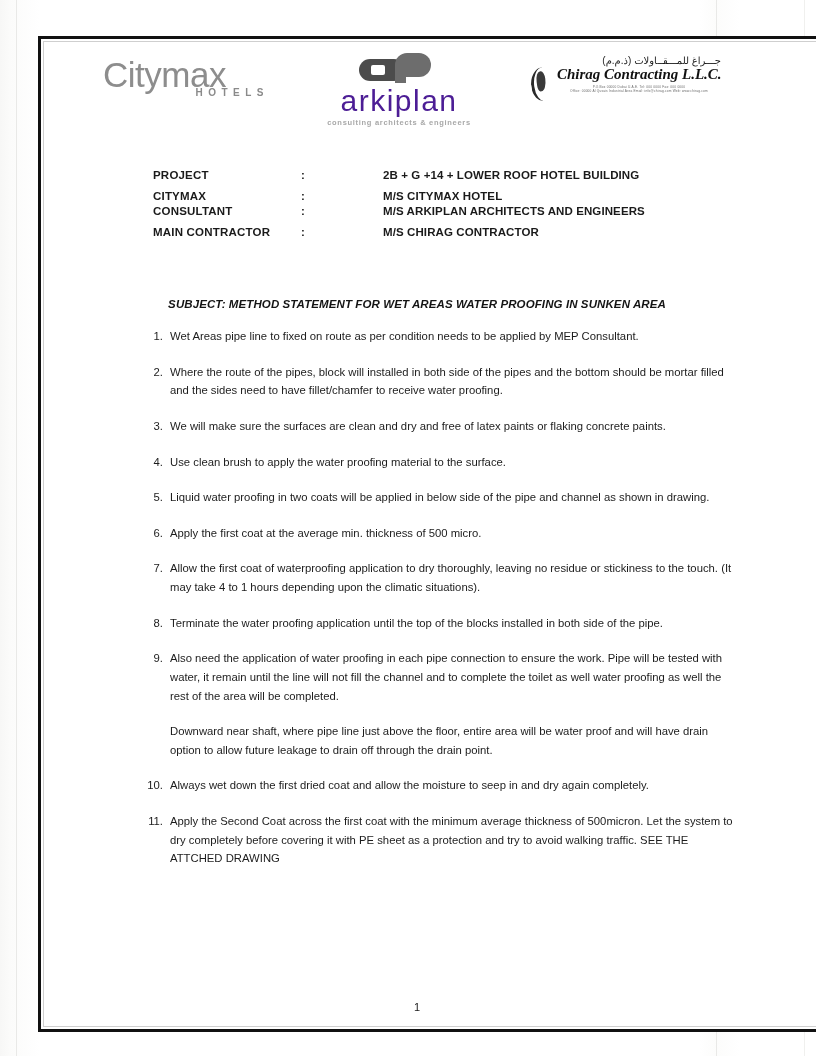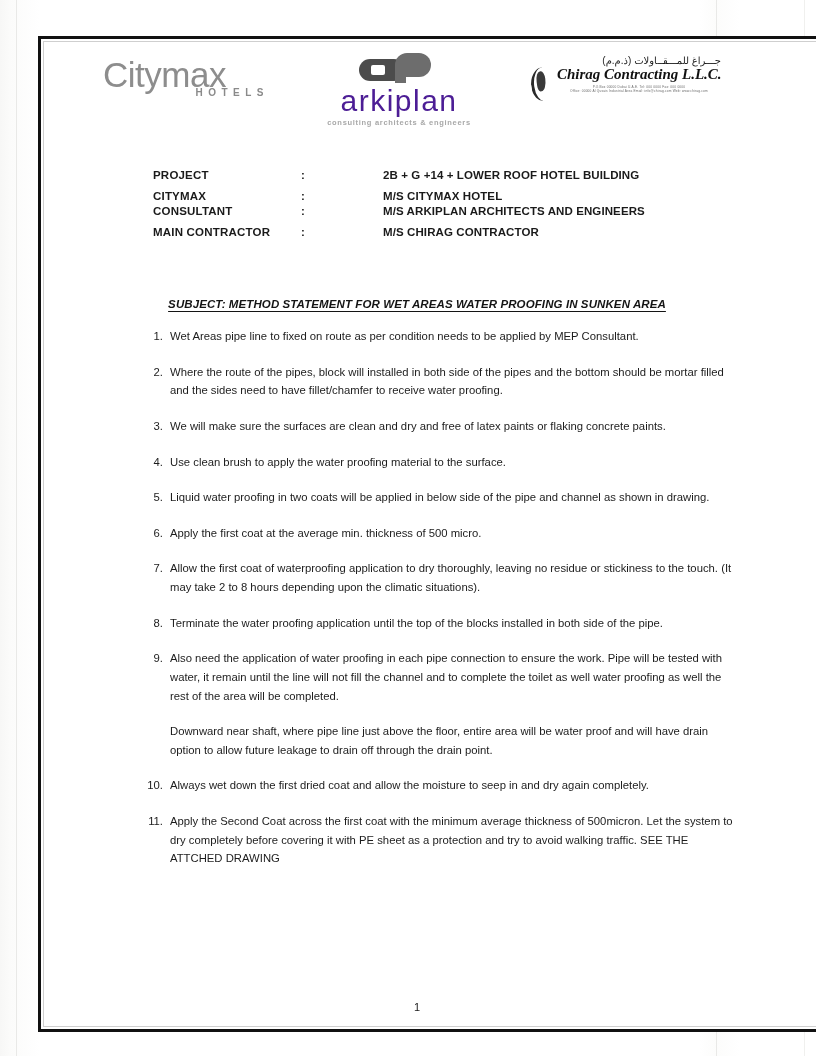--- a/index.html
+++ b/index.html
@@ -263,21 +263,20 @@
     left: 0;
     top: 255px;
     width: 752px;
     text-align: center;
   }
   .subject span {
     font-size: 11.5px;
     font-weight: 700;
     font-style: italic;
     color: #141414;
-    text-decoration: underline;
     text-underline-offset: 3px;
     letter-spacing: 0.1px;
   }
 
   
   .body-list {
     position: absolute;
     left: 96px;
     top: 288px;
     width: 600px;
@@ -413,21 +412,21 @@
         <div class="item-text"> Liquid water proofing in two coats will be applied in below side of the pipe and channel as shown in drawing.</div>
       </div>
 
       <div class="item">
         <div class="item-num">6.</div>
         <div class="item-text">Apply the first coat at the average min. thickness of 500  micro.</div>
       </div>
 
       <div class="item">
         <div class="item-num">7.</div>
-        <div class="item-text">Allow the first coat of waterproofing application to dry thoroughly, leaving no residue or stickiness to the touch. (It may take 2 to 8 hours depending upon the climatic situations).</div>
+        <div class="item-text">Allow the first coat of waterproofing application to dry thoroughly, leaving no residue or stickiness to the touch. (It may take 4 to 1 hours depending upon the climatic situations).</div>
       </div>
 
       <div class="item">
         <div class="item-num">8.</div>
         <div class="item-text">Terminate the water proofing application until the top of the blocks installed in both side of the pipe.</div>
       </div>
 
       <div class="item">
         <div class="item-num">9.</div>
         <div class="item-text">Also need the application of  water proofing in each pipe connection to ensure the work. Pipe will be tested with water, it remain until the line will not fill the channel and to complete the toilet as well water proofing as well the rest of the area will be completed.</div>

